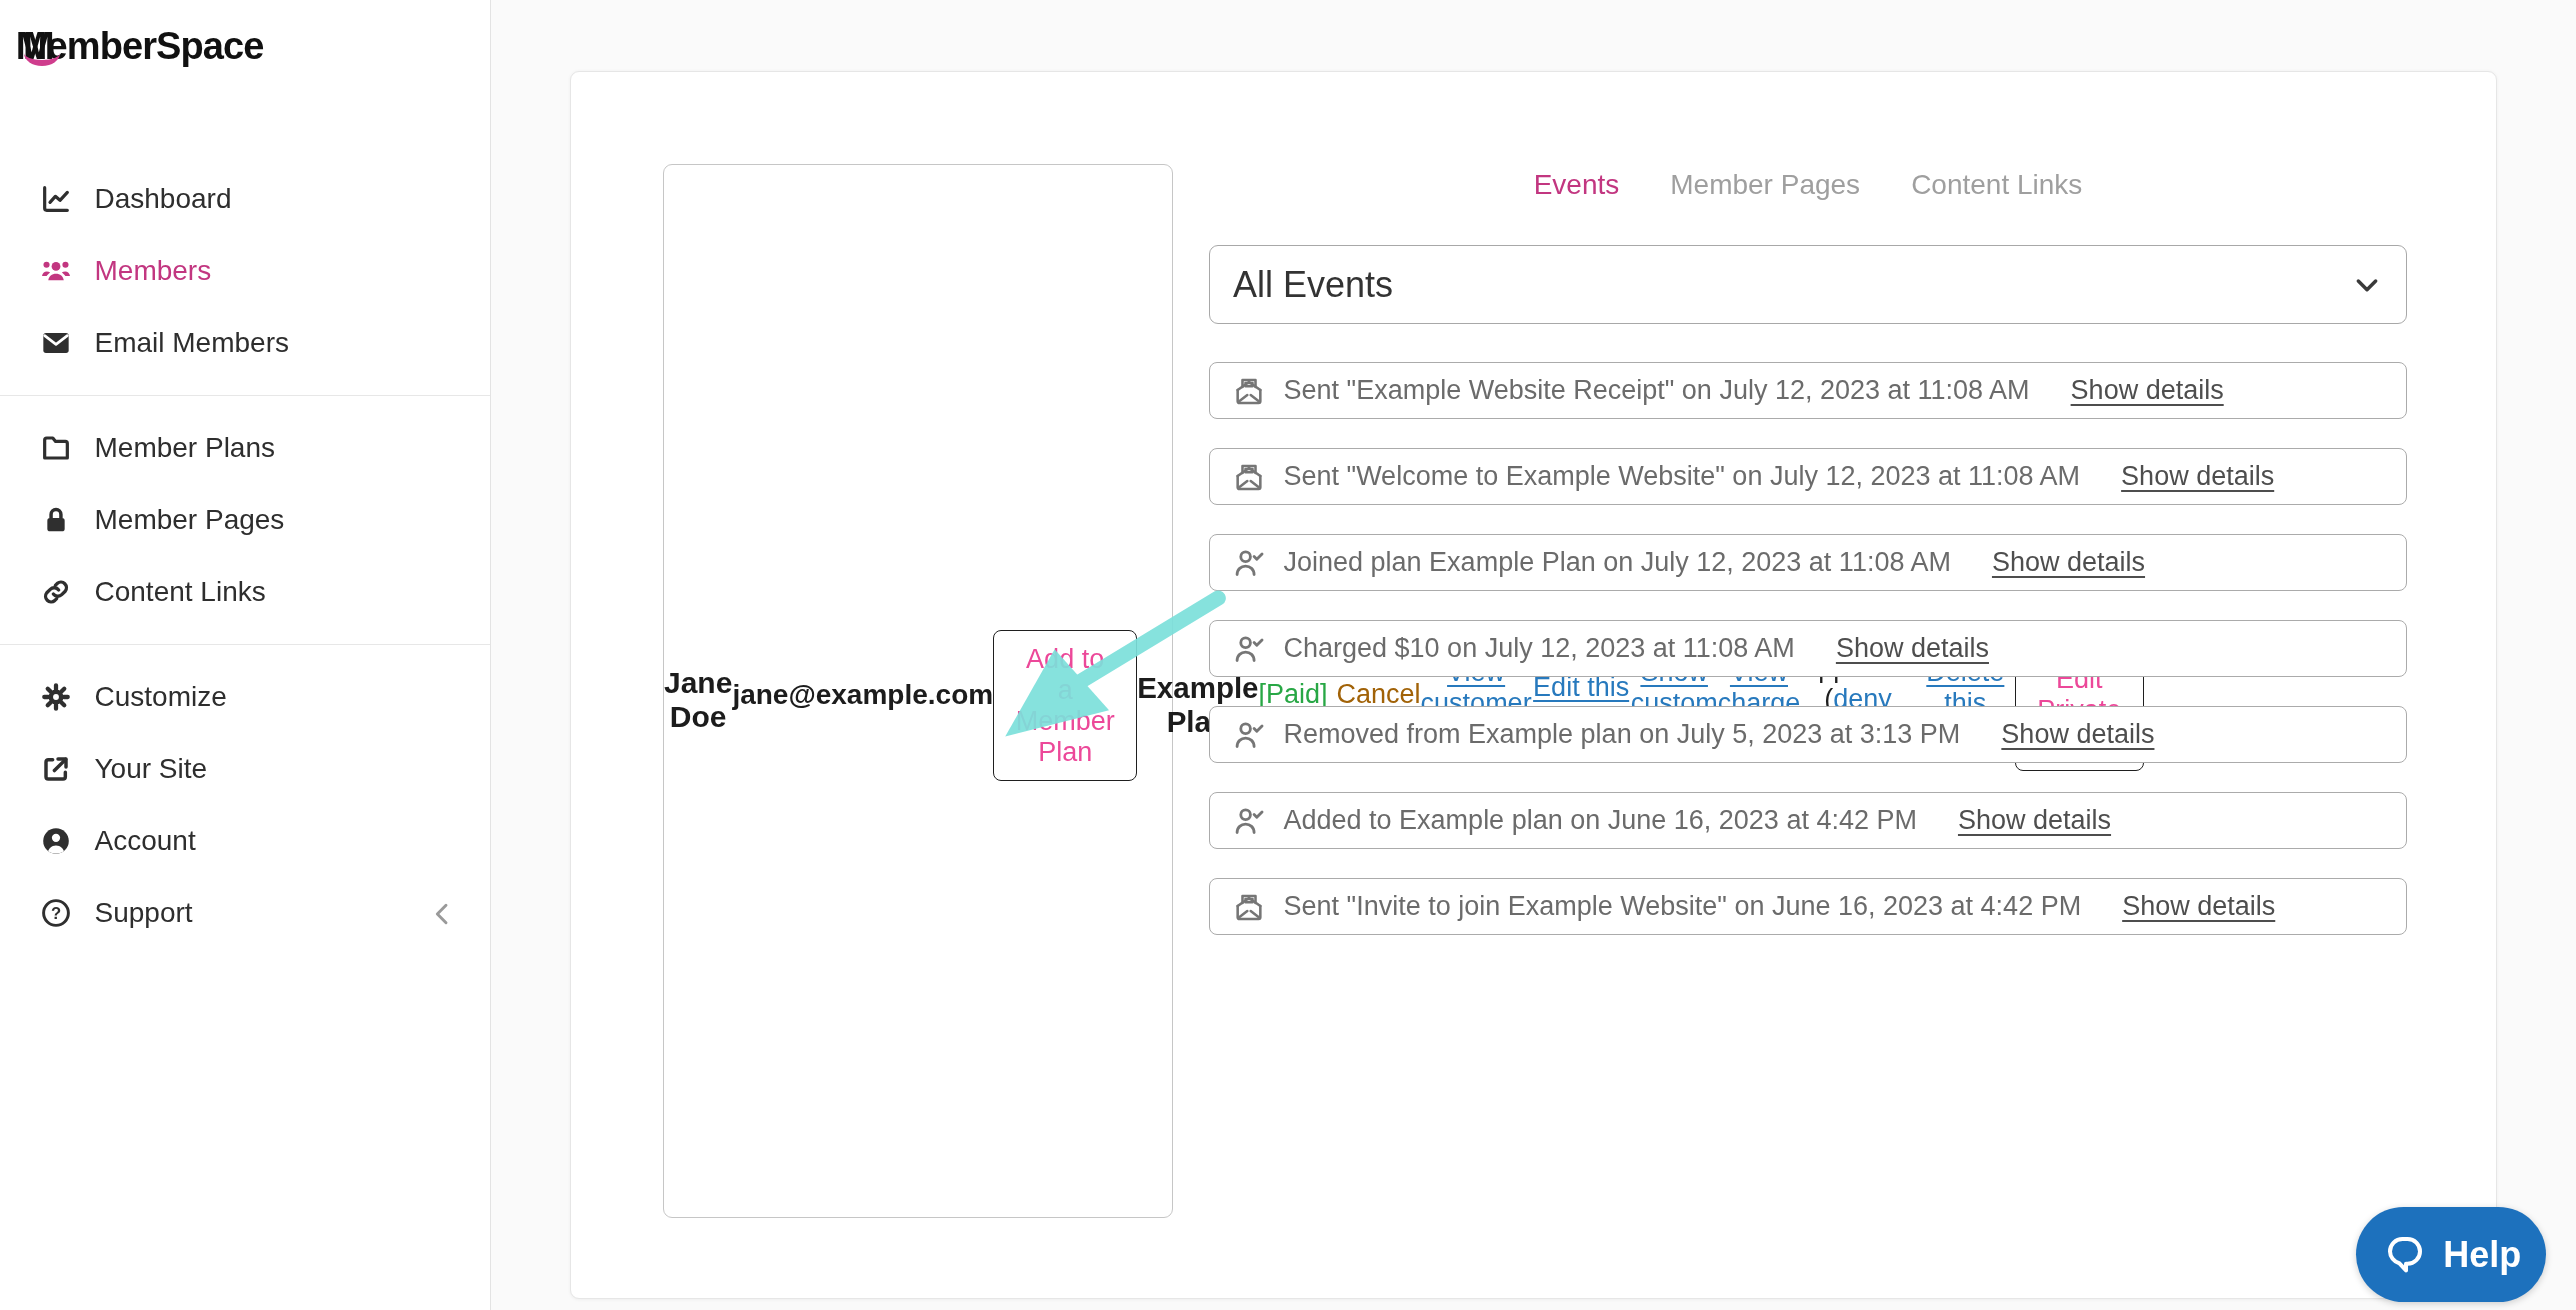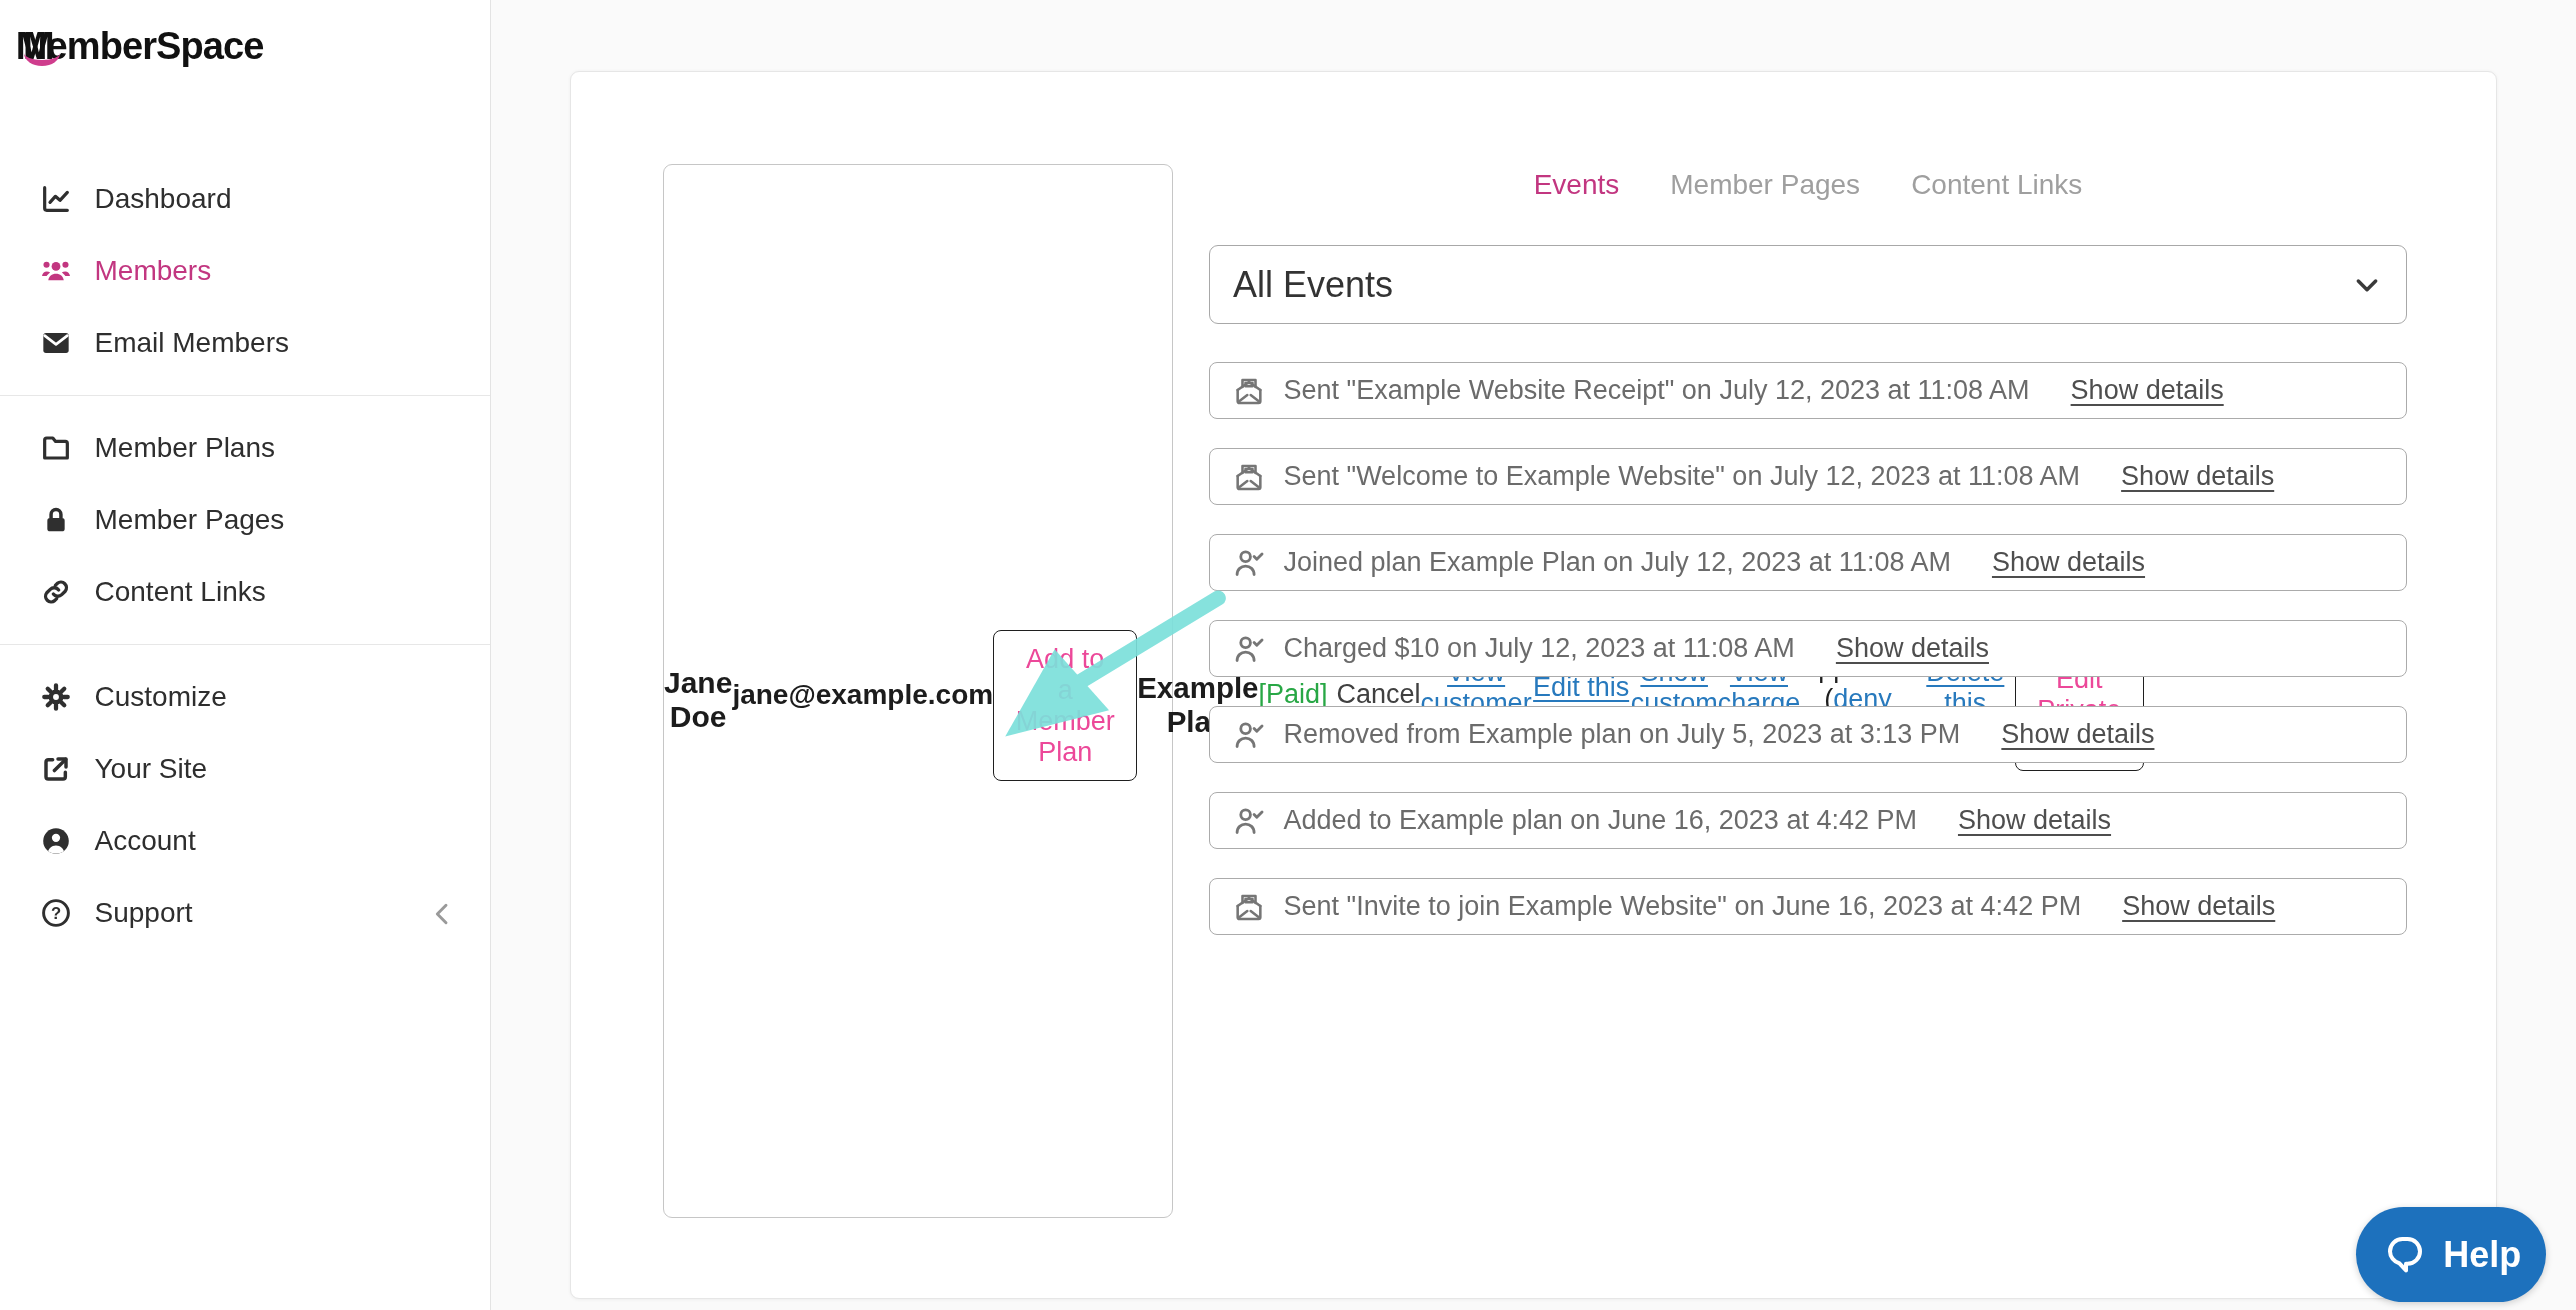--- a/index.html
+++ b/index.html
@@ -55,21 +55,21 @@
   .avatar { margin-top:54px; width:242px; height:242px; }
   .member-name { margin-top:18px; font-size:30px; font-weight:700; color:#1c1c1c; }
   .member-email { margin-top:7.2px; font-size:28px; font-weight:600; color:#1c1c1c; }
   .btn-outline {
     margin-top:29px; background:#fff; border:1.8px solid #1f1f1f; border-radius:8px;
     padding:12.5px 21.5px; font-size:27px; color:#ec4899; font-family:inherit; cursor:pointer;
   }
   .plan-name { margin-top:27px; font-size:29.5px; font-weight:700; color:#1c1c1c; }
   .plan-status-row { margin-top:7.2px; font-size:27px; display:flex; gap:9px; align-items:flex-start; }
   .paid-badge { color:#28a745; }
-  .cancel-link { color:#404040; text-decoration:underline; text-underline-offset:3.6px; cursor:pointer; }
+  .cancel-link { color:#a16207; text-decoration:underline; text-underline-offset:3.6px; cursor:pointer; }
   .blue-link {
     margin-top:24px; font-size:27px; color:#2779bd; text-decoration:underline;
     text-underline-offset:3.6px; cursor:pointer; display:block;
   }
   .approved-row { margin-top:17px; font-size:27px; color:#1f1f1f; }
   .approved-row .inline-link { color:#2779bd; text-decoration:underline; text-underline-offset:3.6px; cursor:pointer; }
   .panel-divider { margin-top:43px; width:433px; border-top:0.9px solid #dcdcdc; }
   .notes-btn { margin-top:39px; }
 
   

